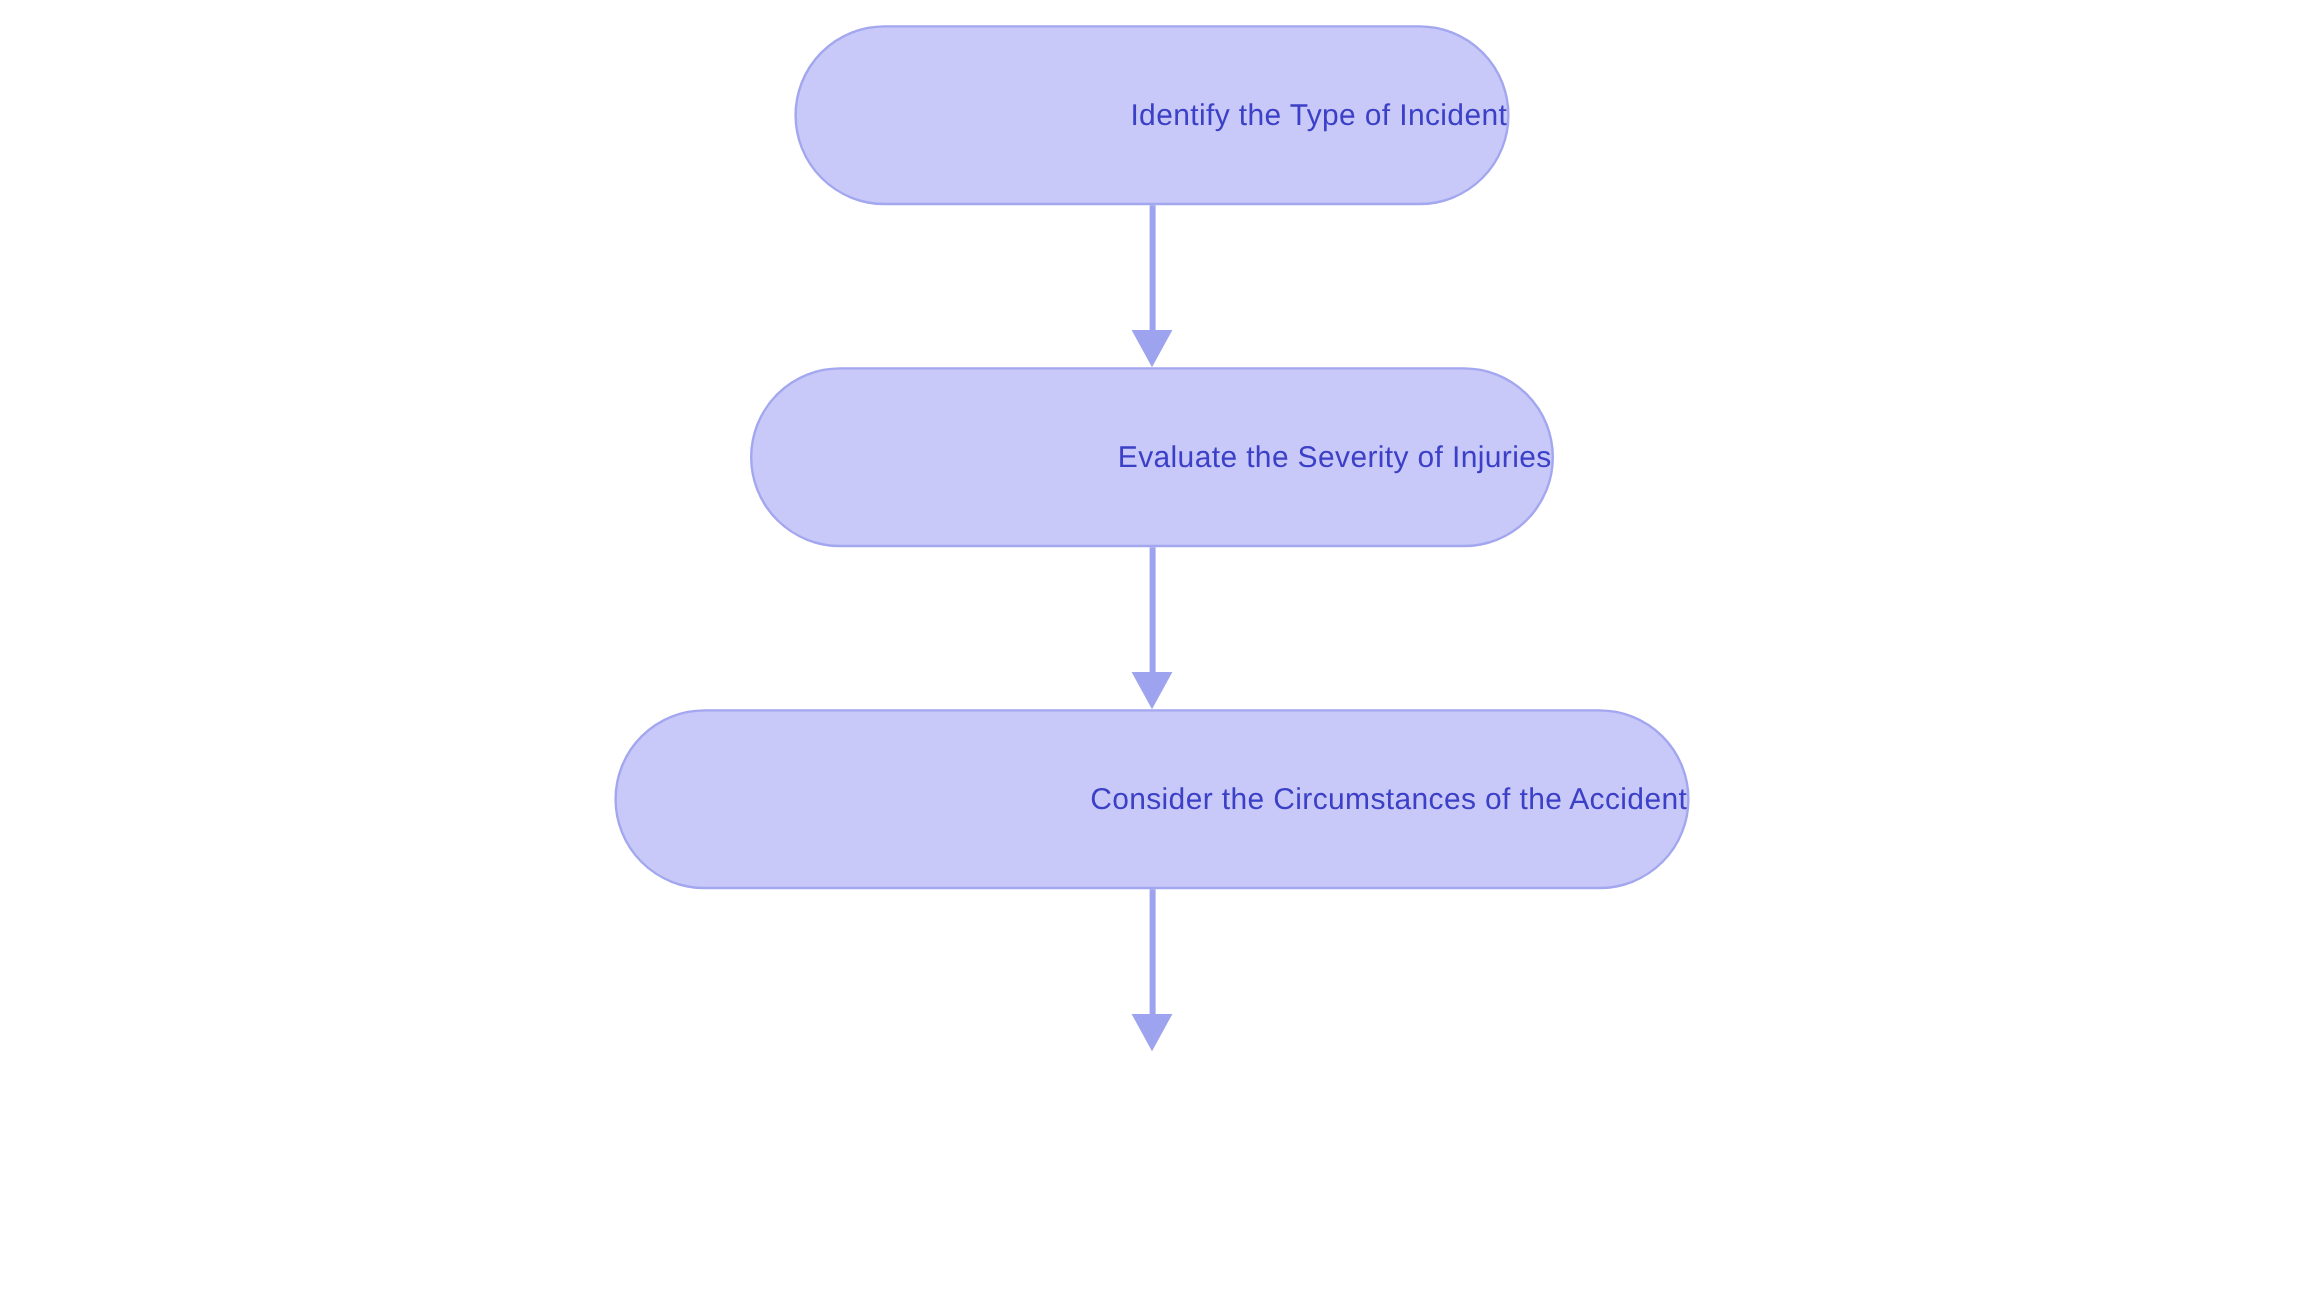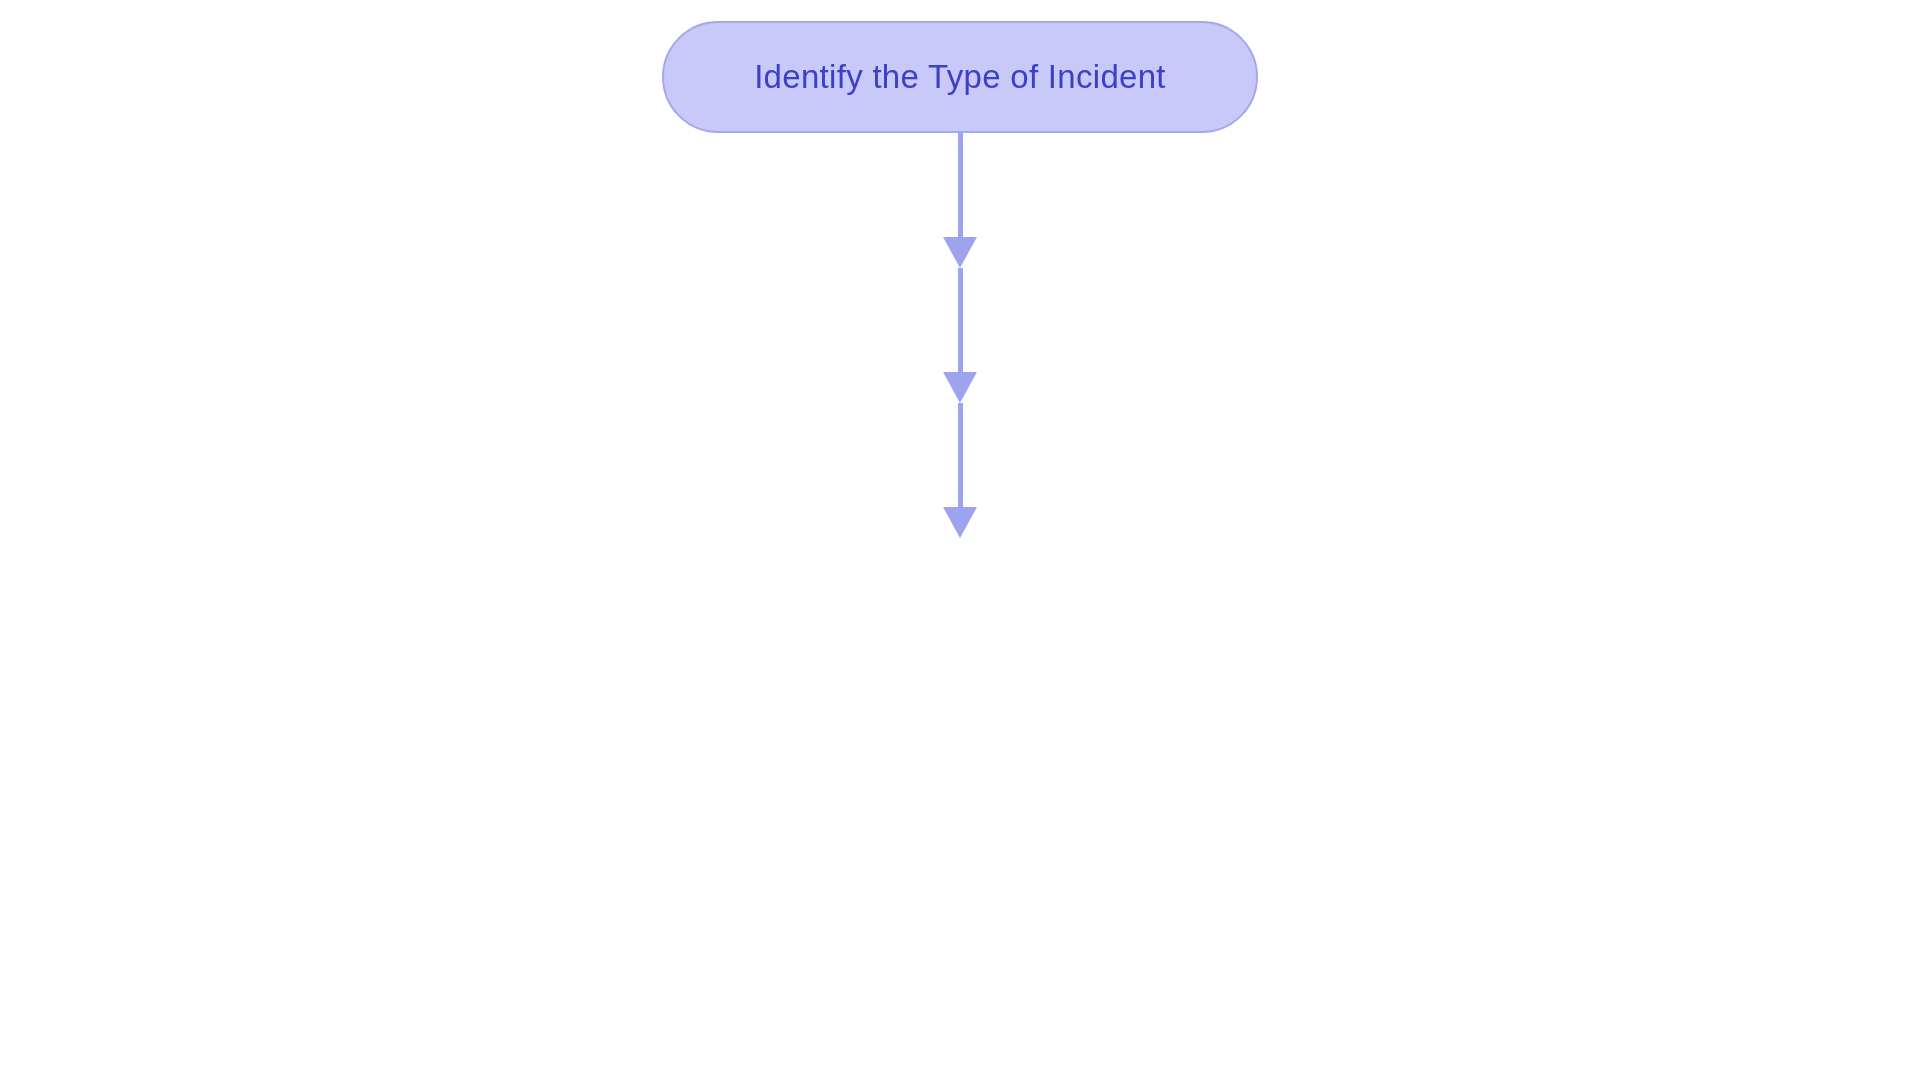--- a/index.html
+++ b/index.html
@@ -19,31 +19,31 @@
     position: absolute;
     top: 21px;
     left: 0;
     right: 0;
     display: flex;
     flex-direction: column;
     align-items: center;
   }
   .node {
     box-sizing: border-box;
-    height: 112px;
+    height: 150px;
     border-radius: 80px;
     background: var(--node-fill, #c8c9f8);
     border: 2px solid var(--node-border, #a3a7ef);
     color: var(--node-text, #3b40c6);
-    font-size: 33px;
+    font-size: 25px;
     font-weight: 400;
     letter-spacing: 0.3px;
     display: flex;
     align-items: center;
-    justify-content: center;
+    justify-content: flex-end;
     text-align: center;
     white-space: nowrap;
   }
   .node.w1 { width: 596px; }
   .node.w2 { width: 670px; }
   .node.w3 { width: 896px; }
   .node.w4 { width: 514px; }
   .arrow {
     height: 135px;
     width: 36px;
@@ -72,26 +72,32 @@
 
     <div class="node w1">
       <span>Identify the Type of Incident</span>
     </div>
 
     <div class="arrow">
       <div class="shaft"></div>
       <div class="head"></div>
     </div>
 
+    <div class="node w2">
+      <span>Evaluate the Severity of Injuries</span>
+    </div>
 
     <div class="arrow">
       <div class="shaft"></div>
       <div class="head"></div>
     </div>
 
+    <div class="node w3">
+      <span>Consider the Circumstances of the Accident</span>
+    </div>
 
     <div class="arrow">
       <div class="shaft"></div>
       <div class="head"></div>
     </div>
 
 
   </div>
 </div>
 

